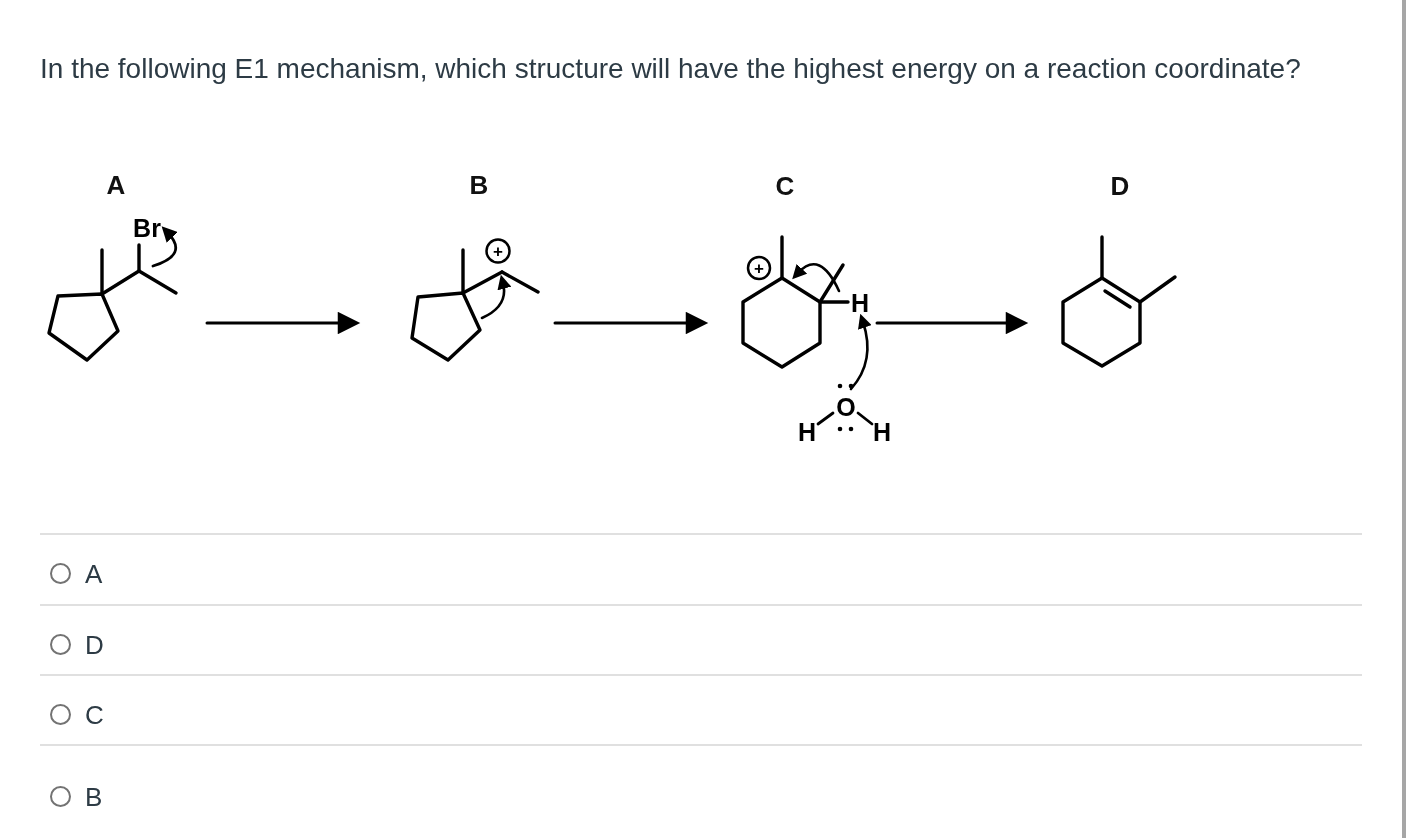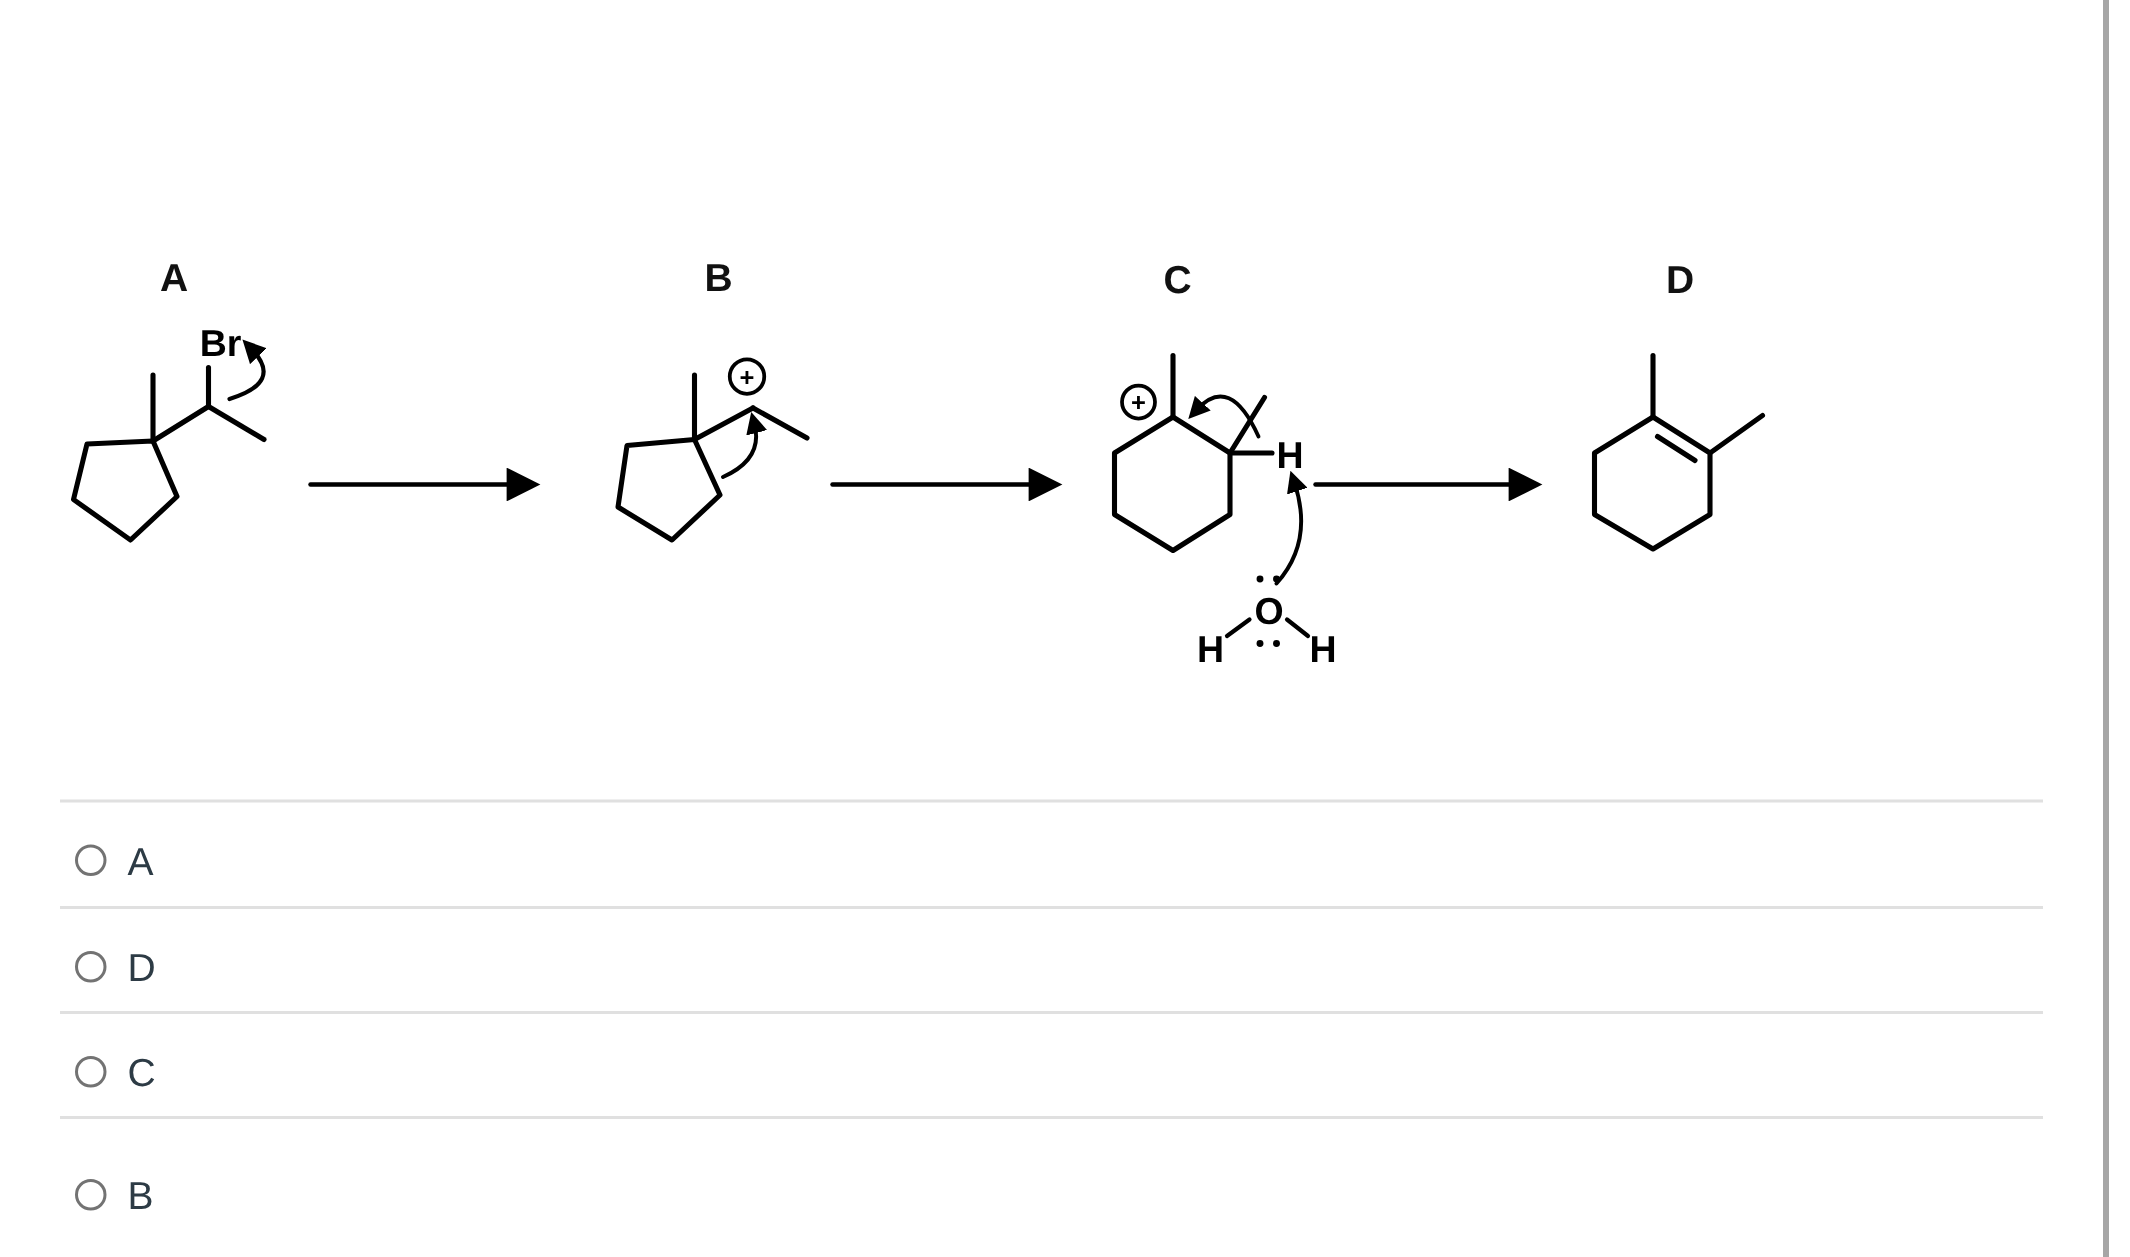--- a/index.html
+++ b/index.html
@@ -20,20 +20,21 @@
   svg text{font-family:"Liberation Sans", sans-serif;}
   .struct-label{font-size:26px;font-weight:700;fill:#111111;}
   .atom-label{font-size:25px;font-weight:700;fill:#000000;}
   .charge-label{font-size:17px;font-weight:700;fill:#000000;}
 </style>
 </head>
 <body>
 
 <div class="page">
 
+  <div class="question">In the following E1 mechanism, which structure will have the highest energy on a reaction coordinate?</div>
 
   <svg class="mech-svg" viewBox="0 0 1420 480" fill="none" stroke="#000" stroke-width="3.4" stroke-linecap="round" stroke-linejoin="round">
     <defs>
       <marker id="mh" viewBox="0 0 10 10" refX="1" refY="5" markerWidth="9" markerHeight="7.5" orient="auto">
         <path d="M0 0 L10 5 L0 10 Z" fill="#000" stroke="none"></path>
       </marker>
       <marker id="mc" viewBox="0 0 10 10" refX="4" refY="5" markerWidth="5.5" markerHeight="5.5" orient="auto">
         <path d="M0 0 L10 5 L0 10 Z" fill="#000" stroke="none"></path>
       </marker>
     </defs>

